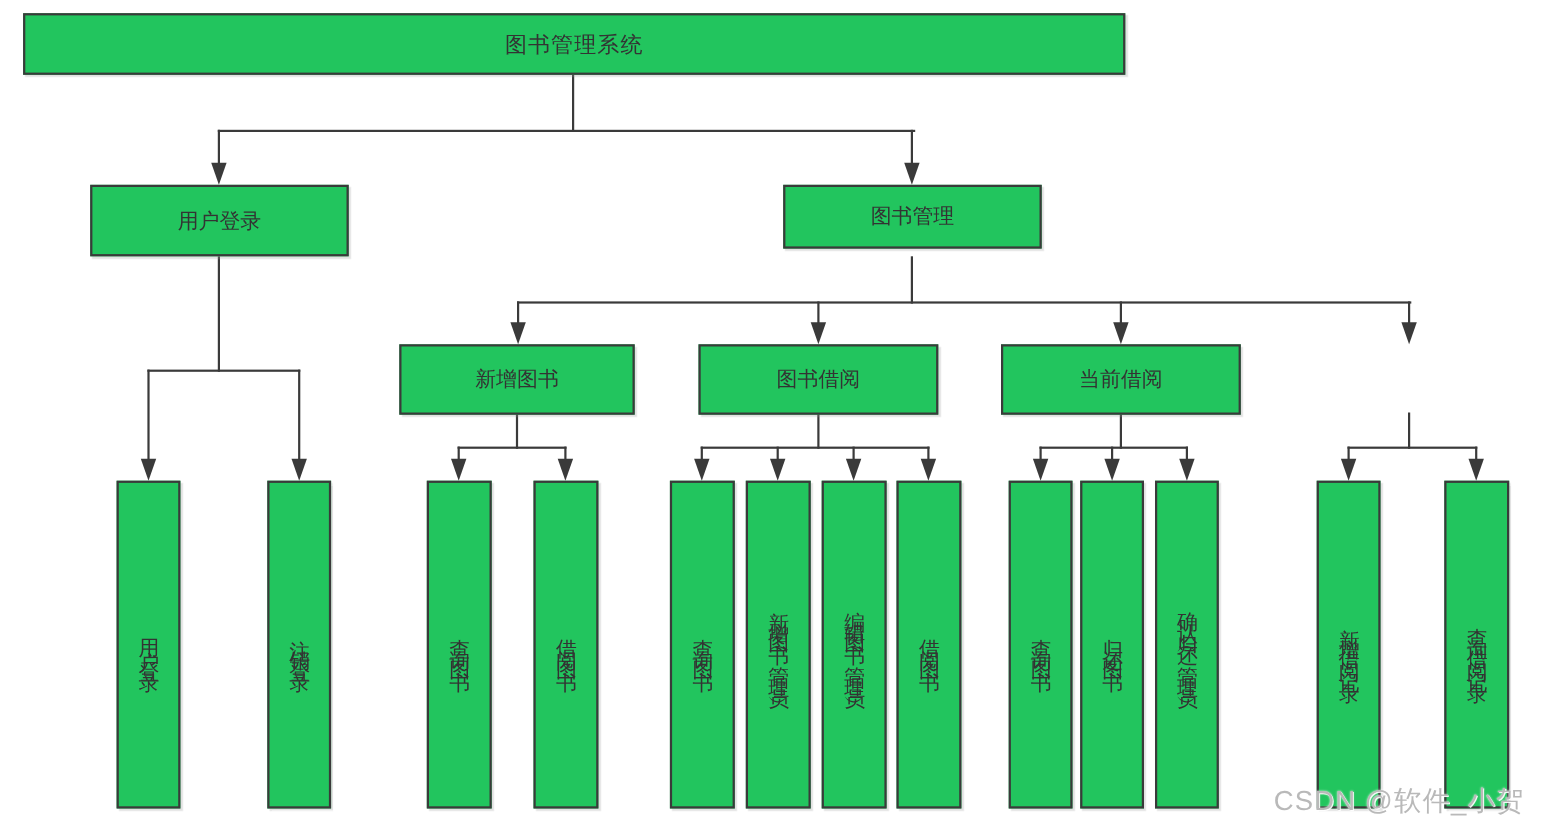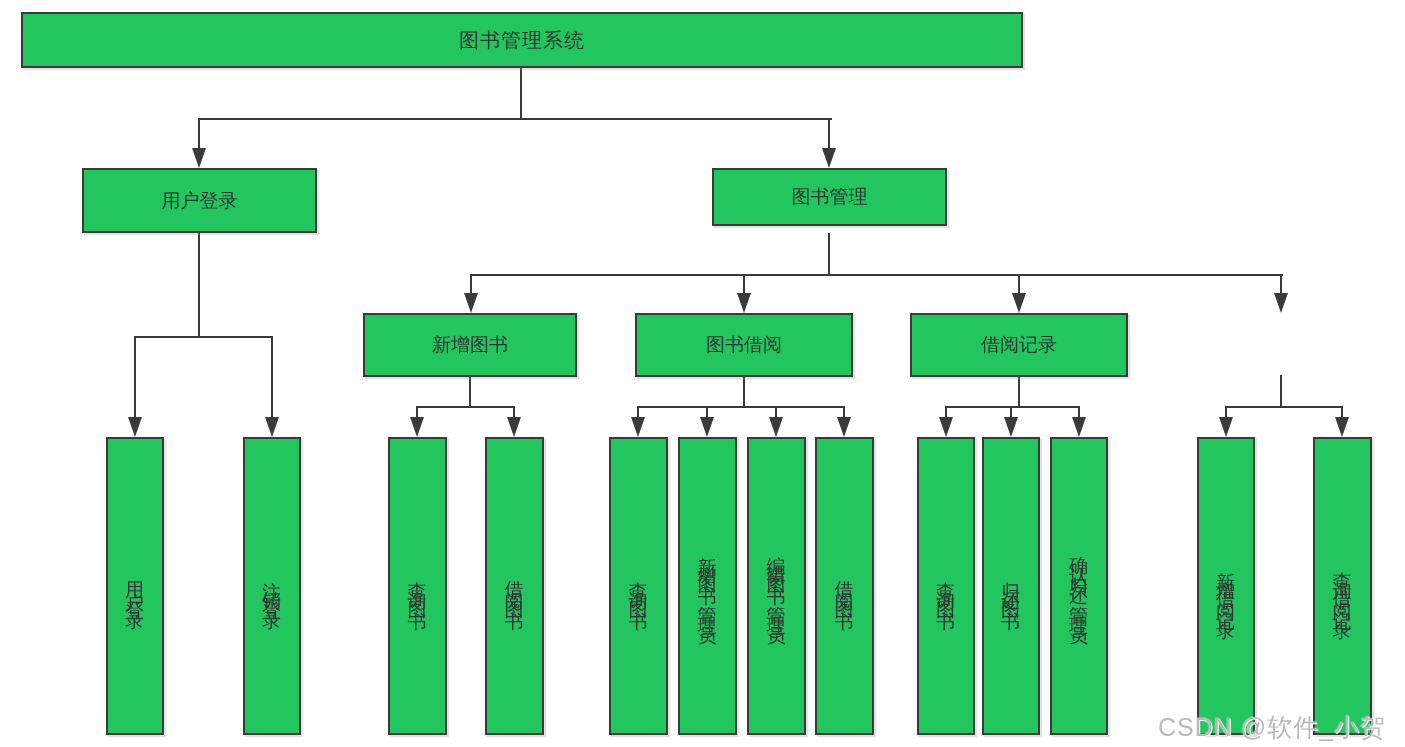--- a/index.html
+++ b/index.html
@@ -105,21 +105,21 @@
     <span>图书管理</span>
   </div>
 
   <div class="box" style="left:363px;top:313px;width:214px;height:64px;">
     <span>新增图书</span>
   </div>
   <div class="box" style="left:635px;top:313px;width:218px;height:64px;">
     <span>图书借阅</span>
   </div>
   <div class="box" style="left:910px;top:313px;width:218px;height:64px;">
-    <span>借阅记录</span>
+    <span>当前借阅</span>
   </div>
 
   <div class="box" style="left:106px;top:437px;width:58px;height:298px;">
     <span class="vtext">用户登录</span>
   </div>
   <div class="box" style="left:243px;top:437px;width:58px;height:298px;">
     <span class="vtext">注销登录</span>
   </div>
 
   <div class="box" style="left:388px;top:437px;width:59px;height:298px;">

